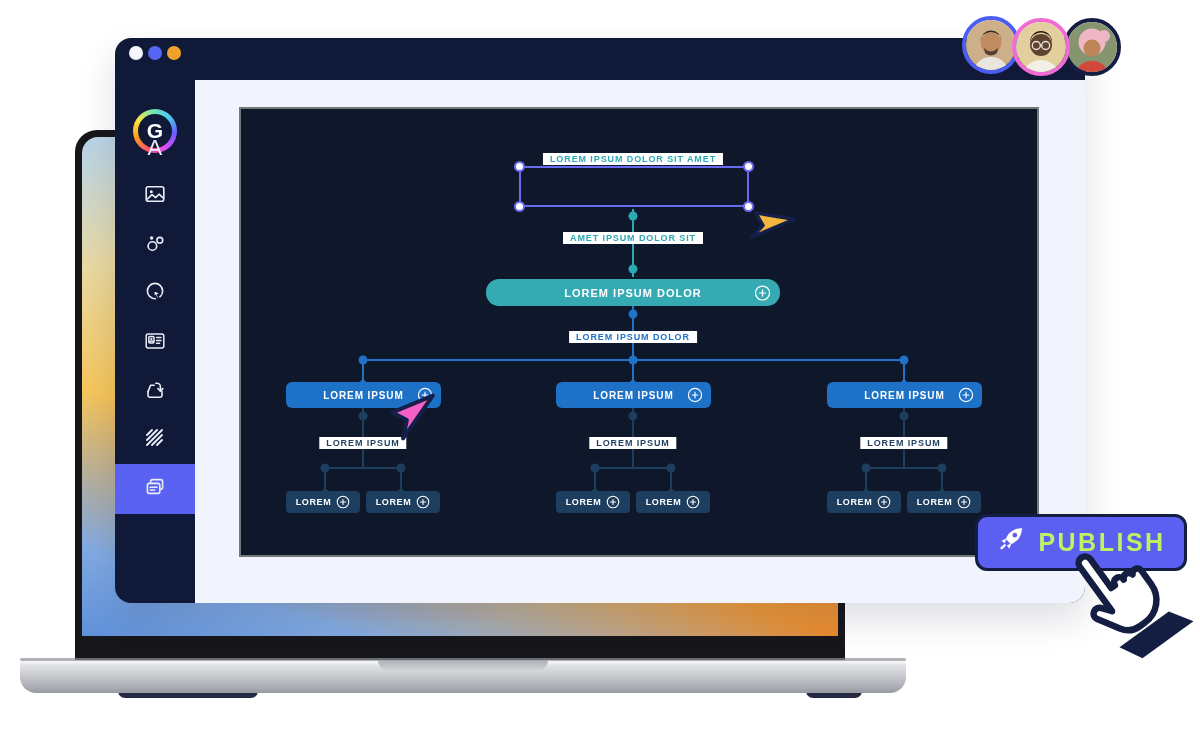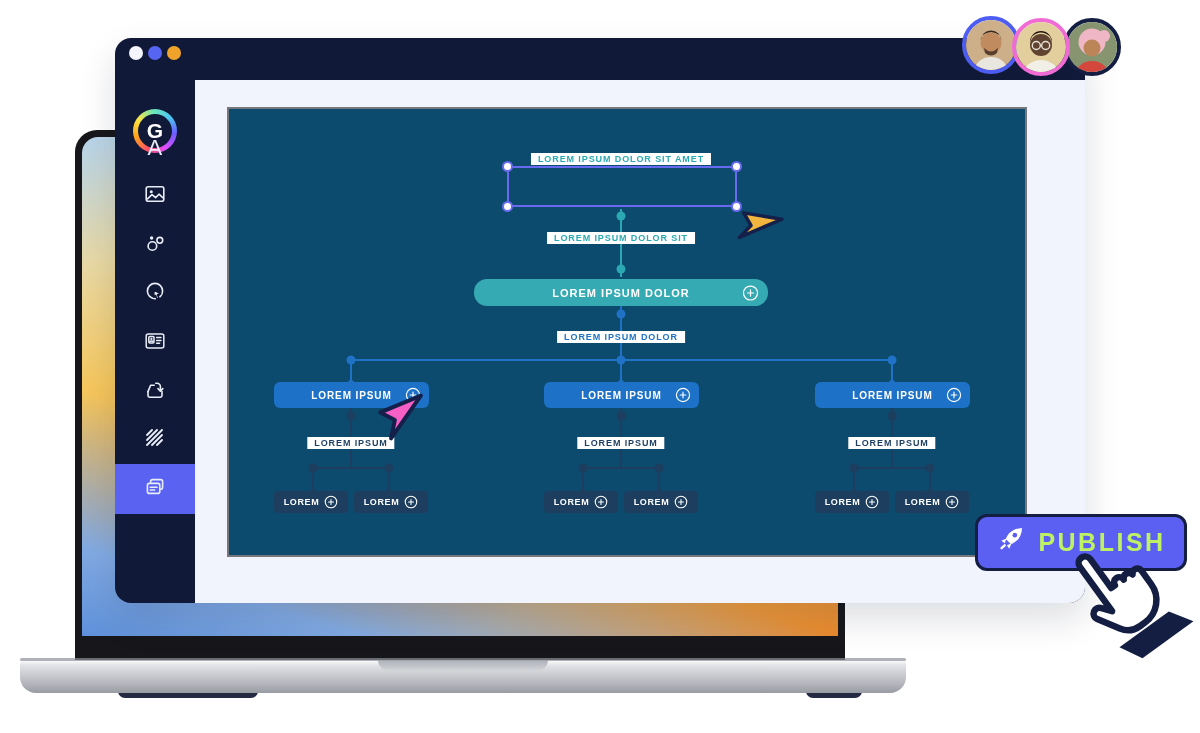--- a/index.html
+++ b/index.html
@@ -42,21 +42,21 @@
     border-radius:50%; background:#101A38; }
   .logo-g { position:absolute; left:0; top:0; width:44px; height:44px; display:flex; align-items:center;
     justify-content:center; color:#fff; font-weight:bold; font-size:21px; }
   .side-item { position:absolute; left:0; width:80px; height:48px; display:flex; align-items:center;
     justify-content:center; color:#E9EDF7; cursor:pointer; }
   .side-item.active { height:50px; background:#5A62F2; }
   .glyphA { font-size:22px; font-weight:normal; letter-spacing:.5px; }
   .side-item svg { width:24px; height:24px; }
 
   .editor { position:absolute; left:80px; top:42px; right:0; bottom:0; background:#F1F4FC; }
-  .board { position:absolute; left:32px; top:27px; width:800px; height:450px; background:#0c4a6e;
+  .board { position:absolute; left:44px; top:27px; width:800px; height:450px; background:#0f172a;
     border:2px solid #76777D; }
 
   
   .vl { position:absolute; width:2px; }
   .hl { position:absolute; height:2px; }
   .teal-bg { background:#2BA9B2; } .blue-bg { background:#1F72C6; } .navy-bg { background:#1D3E5F; }
   .cdot { position:absolute; border-radius:50%; transform:translate(-50%,-50%); width:9px; height:9px; }
   .cdot.sm { width:6px; height:6px; }
   .maplbl { position:absolute; transform:translateX(-50%); font-weight:bold; font-size:9px;
     letter-spacing:.9px; background:#fff; padding:1px 7px; white-space:nowrap; }
@@ -223,21 +223,21 @@
         <div class="cdot navy-bg" style="left:663px;top:307px"></div>
         <div class="hl navy-bg" style="left:625px;top:358px;width:76px"></div>
         <div class="cdot navy-bg" style="left:625px;top:359px"></div>
         <div class="cdot navy-bg" style="left:701px;top:359px"></div>
         <div class="vl navy-bg" style="left:624px;top:359px;height:24px"></div>
         <div class="vl navy-bg" style="left:700px;top:359px;height:24px"></div>
         <div class="cdot sm navy-bg" style="left:625px;top:383px"></div>
         <div class="cdot sm navy-bg" style="left:701px;top:383px"></div>
 
         <div class="maplbl teal" style="left:392px;top:44px">LOREM IPSUM DOLOR SIT AMET</div>
-        <div class="maplbl teal" style="left:392px;top:123px">LOREM IPSUM DOLOR SIT</div>
+        <div class="maplbl teal" style="left:392px;top:123px">AMET IPSUM DOLOR SIT</div>
         <div class="maplbl blue" style="left:392px;top:222px">LOREM IPSUM DOLOR</div>
         <div class="maplbl navy" style="left:122px;top:328px">LOREM IPSUM</div>
         <div class="maplbl navy" style="left:392px;top:328px">LOREM IPSUM</div>
         <div class="maplbl navy" style="left:663px;top:328px">LOREM IPSUM</div>
 
         <div class="sel-box">
           <span class="hnd" style="left:-7px;top:-7px"></span>
           <span class="hnd" style="right:-7px;top:-7px"></span>
           <span class="hnd" style="left:-7px;bottom:-7px"></span>
           <span class="hnd" style="right:-7px;bottom:-7px"></span>

